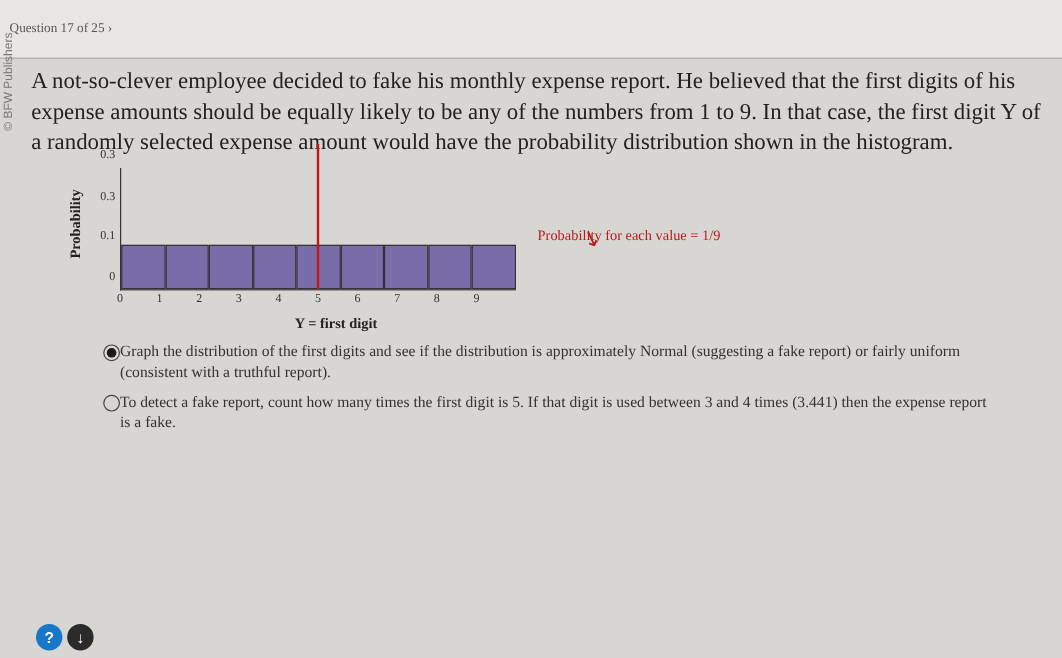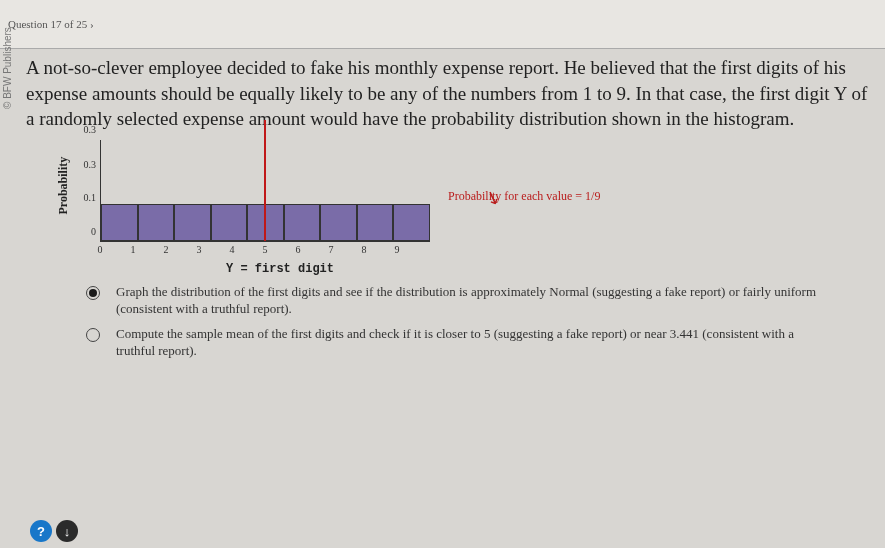--- a/index.html
+++ b/index.html
@@ -102,21 +102,20 @@
       top: 2px;
       color: #333;
     }
     .xlabel {
       text-align: center;
       font-size: 12px;
       font-weight: bold;
       margin-top: 2px;
       margin-left: 60px;
       color: #222;
-      font-family: Liberation Mono, monospace;
     }
     .annot {
       font-size: 12px;
       color: #b91c1c;
       margin-left: 18px;
       line-height: 1.2;
     }
     .annot-arrow {
       font-size: 18px;
       display: block;
@@ -129,21 +128,21 @@
       color: #222;
       margin: 12px 40px 8px 40px;
       line-height: 1.3;
     }
     .options {
       margin: 0 40px 0 60px;
     }
     .opt {
       display: flex;
       align-items: flex-start;
-      gap: 16px;
+      gap: 0;
       font-size: 13px;
       color: #333;
       margin-bottom: 8px;
       line-height: 1.3;
     }
     .radio {
       flex: 0 0 14px;
       width: 14px; height: 14px;
       border: 1.5px solid #444;
       border-radius: 50%;
@@ -233,21 +232,21 @@
   </div>
 
 
   <div class="options">
     <div class="opt">
       <span class="radio selected"></span>
       <span>Graph the distribution of the first digits and see if the distribution is approximately Normal (suggesting a fake report) or fairly uniform (consistent with a truthful report).</span>
     </div>
     <div class="opt">
       <span class="radio"></span>
-      <span>Compute the sample mean of the first digits and check if it is closer to 5 (suggesting a fake report) or near 3.441 (consistent with a truthful report).</span>
+      <span>To detect a fake report, count how many times the first digit is 5. If that digit is used between 3 and 4 times (3.441) then the expense report is a fake.</span>
     </div>
   </div>
 </div>
 
 <div class="footer-icons">
   <div class="circ blue">?</div>
   <div class="circ dark">↓</div>
 </div>
 
 </body></html>

